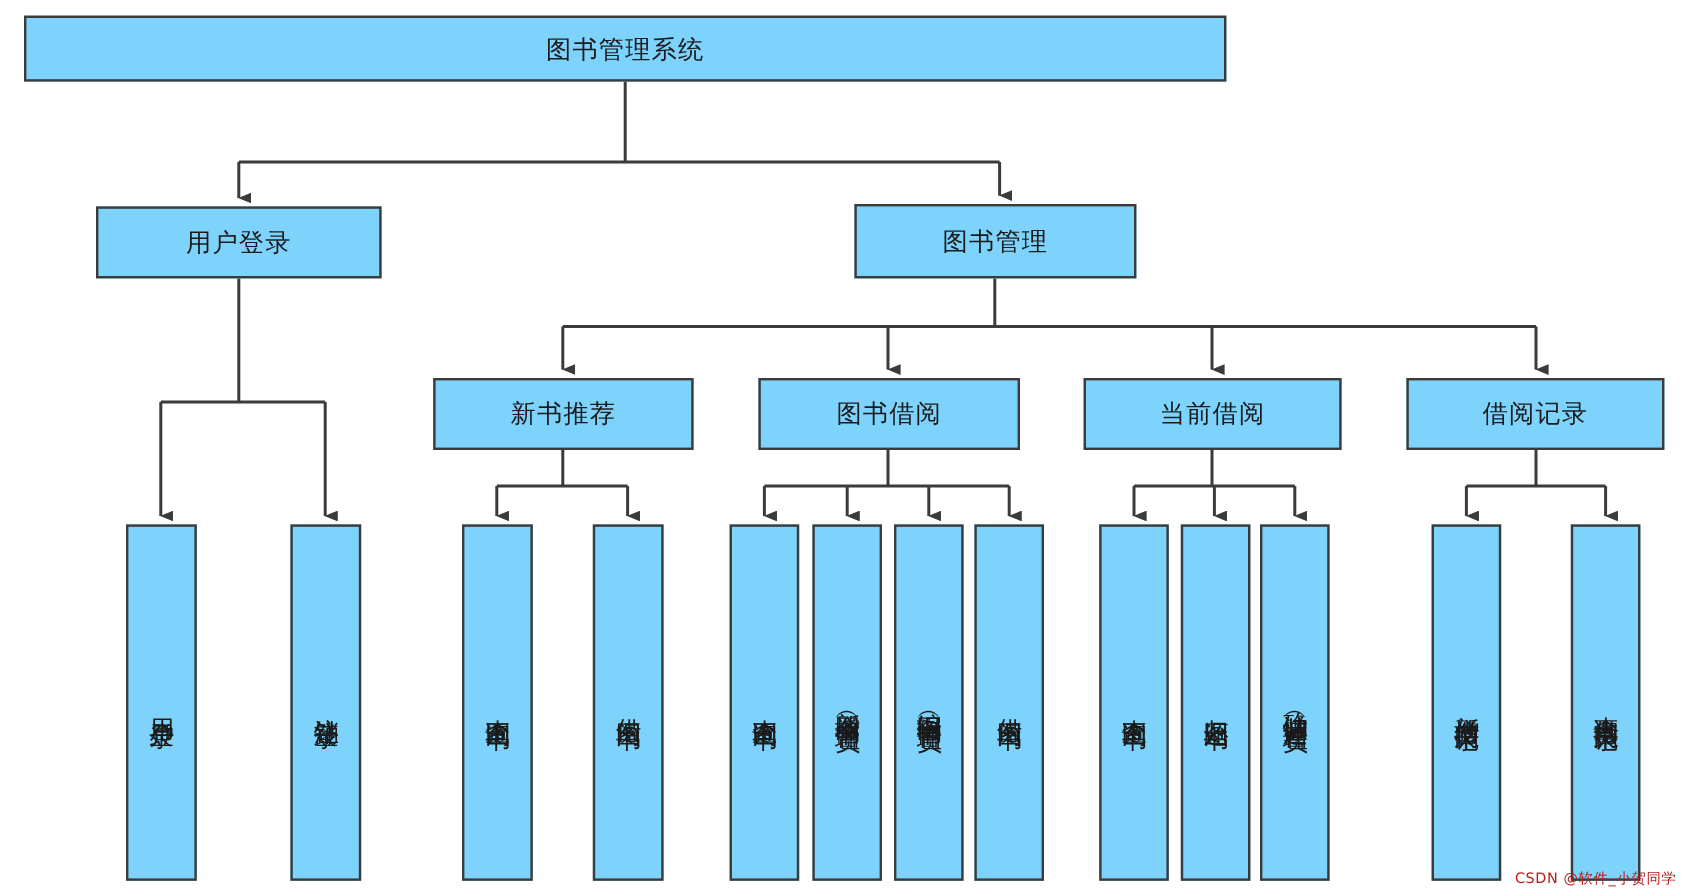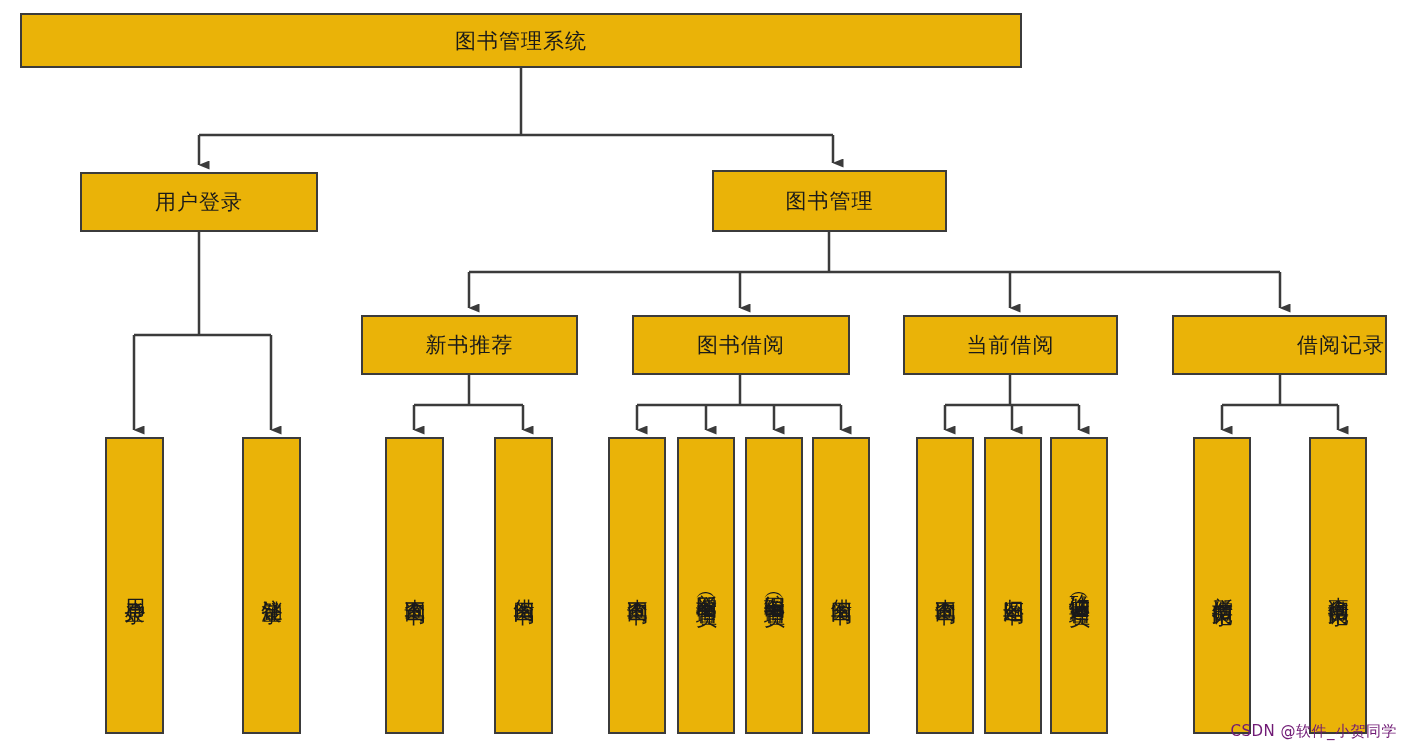--- a/index.html
+++ b/index.html
@@ -1,29 +1,29 @@
 <!DOCTYPE html>
 <html><head>
 <meta charset="utf-8">
 <style>
   html,body{margin:0;padding:0;background:#ffffff;}
   body{width:1405px;height:747px;position:relative;overflow:hidden;
        font-family:"DejaVu Sans","Liberation Sans",sans-serif;}
   #canvas{position:absolute;inset:0;width:1405px;height:747px;}
-  .node{position:absolute;box-sizing:border-box;background:#eab308;
+  .node{position:absolute;box-sizing:border-box;background:#7dd3fc;
         border:2.5px solid #3b3b3b;display:flex;align-items:center;
         justify-content:center;color:#1a1a1a;}
   .node.h{font-size:21px;letter-spacing:1px;}
   .node.v{writing-mode:vertical-rl;text-orientation:upright;
           font-size:21px;line-height:1.18;letter-spacing:2px;padding:6px 0;}
   .node.v .lbl{writing-mode:vertical-rl;text-orientation:upright;
                white-space:normal;}
   svg.links{position:absolute;left:0;top:0;width:1405px;height:747px;
             pointer-events:none;}
-  .wm{position:absolute;right:8px;bottom:6px;font-size:15px;color:#701a75;
+  .wm{position:absolute;right:8px;bottom:6px;font-size:12px;color:#b91c1c;
       letter-spacing:0.5px;white-space:nowrap;}
 </style>
 </head>
 <body>
 
 <div id="canvas">
 
   <svg class="links" viewBox="0 0 1405 747">
     <defs>
       <marker id="ah" markerWidth="9" markerHeight="11" refX="4.5" refY="10.5" orient="auto" markerUnits="userSpaceOnUse">
@@ -87,21 +87,21 @@
 
   <div class="node h" style="left:712px;top:170px;width:235px;height:62px;">
     <span class="lbl">图书管理</span>
   </div>
   <div class="node h" style="left:903px;top:315px;width:215px;height:60px;">
     <span class="lbl">当前借阅</span>
   </div>
   <div class="node h" style="left:632px;top:315px;width:218px;height:60px;">
     <span class="lbl">图书借阅</span>
   </div>
-  <div class="node h" style="left:1172px;top:315px;width:215px;height:60px;justify-content:flex-end;">
+  <div class="node h" style="left:1172px;top:315px;width:215px;height:60px;">
     <span class="lbl">借阅记录</span>
   </div>
 
   <div class="node v" style="left:105px;top:437px;width:59px;height:297px;">
     <span class="lbl">用户登录</span>
   </div>
   <div class="node v" style="left:242px;top:437px;width:59px;height:297px;">
     <span class="lbl">注销登录</span>
   </div>
 

